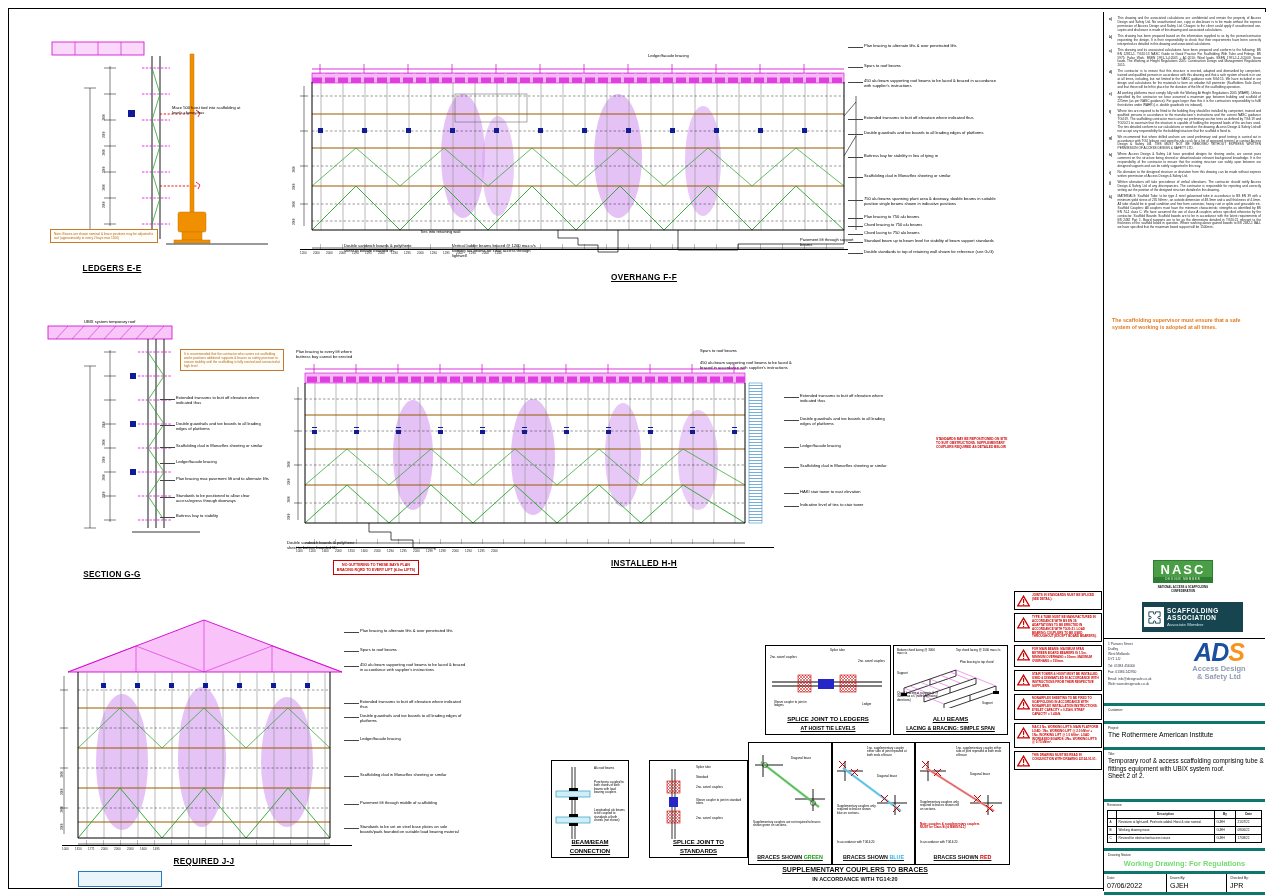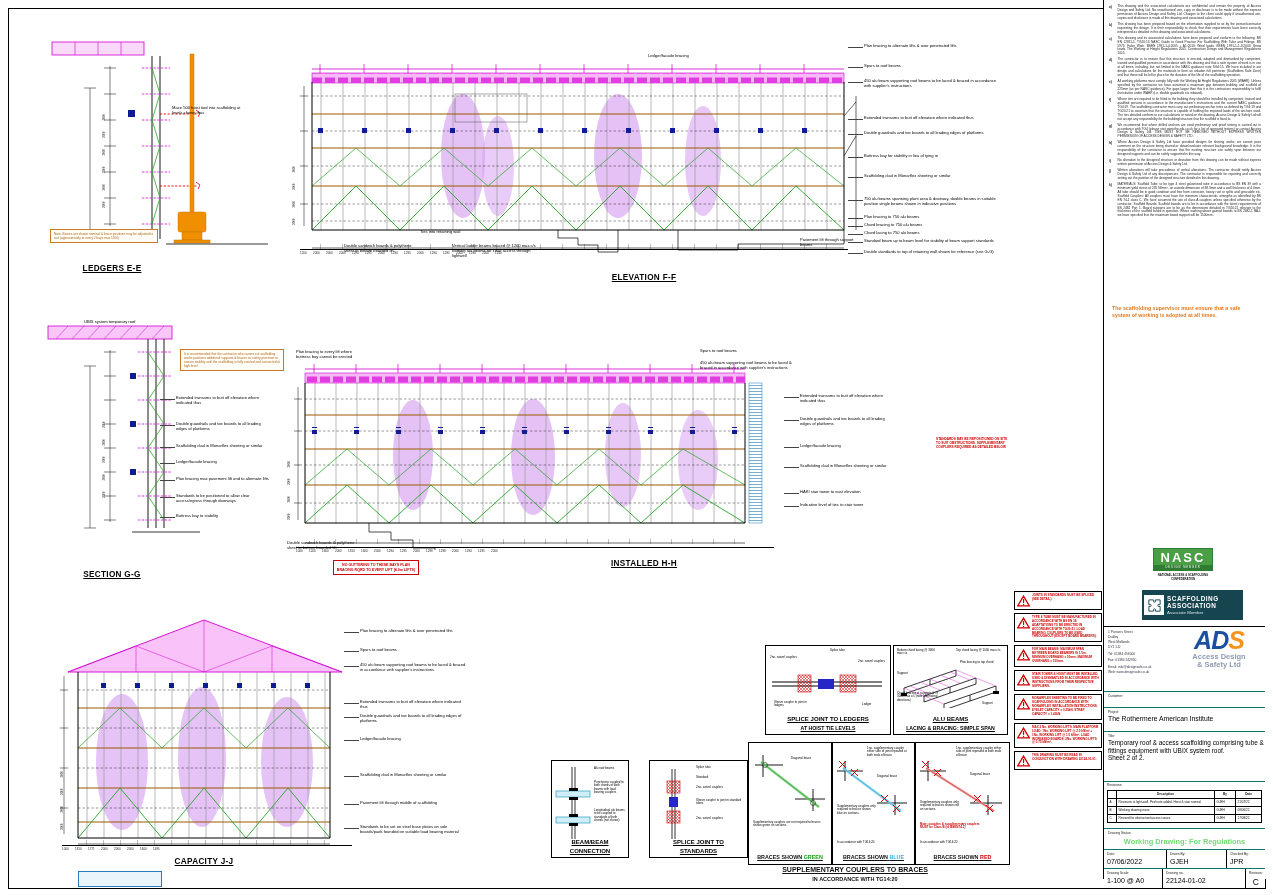--- a/index.html
+++ b/index.html
@@ -20,36 +20,36 @@
   .t1{font-size:6px}.t2{font-size:5.2px}
   .dco{position:absolute;font-size:3px;line-height:1.1;color:#000}
   .caption1{position:absolute;font-size:7px;font-weight:bold;text-decoration:underline;text-align:center}
   .caption2{position:absolute;font-size:5.5px;font-weight:bold;text-align:center}
   .btitle{position:absolute;left:0;right:0;bottom:4px;text-align:center;font-weight:bold;font-size:5.4px;text-decoration:underline}
   .bw.g{color:#18a018}.bw.b{color:#28b4e8}.bw.r{color:#d00000}
   .warns{position:absolute;left:1014px;top:591px;width:88px;display:flex;flex-direction:column;gap:3px}
   .warn{border:1px solid #000;display:flex;gap:2px;padding:2px;align-items:flex-start;background:#fff}
   .warn svg{flex:none;margin-top:1px}
   .wt{font-size:3px;line-height:1.3;color:#c00;font-weight:bold}
-  .rpanel{position:absolute;left:1103px;top:0;width:163px;height:879px;border-left:1.6px solid #000;background:#fff}
+  .rpanel{position:absolute;left:1103px;top:12px;width:163px;height:879px;border-left:1.6px solid #000;background:#fff}
   .notes{position:absolute;left:5px;top:5px;width:152px}
   .note{display:flex;gap:2.5px;margin-bottom:2.2px}
   .nid{flex:none;width:6px;font-size:3.2px;font-weight:bold}
   .ntx{font-size:3.2px;line-height:1.22;text-align:justify;color:#222}
   .sup{position:absolute;left:8px;top:305px;width:146px;color:#e07b20;font-weight:bold;font-size:5.3px;line-height:1.4}
   .nascbox{width:58px;margin:0 auto;background:#4a9e45;border:1px solid #2e7d32;padding:2px 0 0}
   .nasctxt{color:#fff;font-weight:bold;font-size:13px;text-align:center;letter-spacing:2px;line-height:1}
   .nascsub{margin-top:1px;background:#2e7d32;color:#fff;font-size:2.6px;text-align:center;letter-spacing:1px;padding:1px 0}
   .nasccap{margin-top:2px;font-size:2.8px;text-align:center;font-weight:bold;color:#111}
   .salogo{width:97px;height:26px;background:#17454f;display:flex;align-items:center;gap:3px;padding:2px}
   .sapuz{width:20px;height:20px;background:#fff;display:flex;align-items:center;justify-content:center;flex:none}
   .sa1{color:#fff;font-weight:bold;font-size:6.4px;letter-spacing:.5px;line-height:1.15}
   .sa2{color:#cfe3e8;font-size:4.4px;margin-top:1px}
   .tb{position:absolute;left:0;top:626px;width:161px;border-top:1.4px solid #000}
-  .tbrow{position:relative;border-bottom:1px solid #0f766e;background:#fff}
+  .tbrow{position:relative;border-bottom:3px solid #0f766e;background:#fff}
   .flab{font-size:3.3px;color:#222}
   .addr{position:absolute;left:4px;top:3px;font-size:3.3px;line-height:1.55;color:#334}
   .ads{position:absolute;right:4px;top:2px;width:84px;text-align:center}
   .adsletters{font-size:25px;font-weight:bold;font-style:italic;line-height:.95;letter-spacing:-1px}
   .adsA,.adsD{color:#1b4fa0}.adsS{color:#f7941d}
   .adsname{font-size:7.5px;color:#8f9bb3;font-weight:bold;line-height:1.15}
   .proj{position:absolute;left:4px;top:7px;font-size:6.8px;color:#000}
   .ttl{position:absolute;left:4px;top:7px;font-size:6.4px;line-height:1.2;white-space:pre-line;color:#000}
   .rev{position:absolute;left:3px;right:3px;top:8px;display:grid;grid-template-columns:9px 1fr 21px 26px;font-size:3.1px;border-top:.5px solid #000;border-right:.5px solid #000}
   .rev div{border-left:.5px solid #000;border-bottom:.5px solid #000;padding:1px 1.5px;min-height:5px;overflow:hidden}
@@ -164,21 +164,21 @@
   <div class="co ld" style="left:864px;top:215px;width:138px">Plan bracing to 750 alu beams</div>
   <div class="co ld" style="left:864px;top:223px;width:138px">Chord bracing to 750 alu beams</div>
   <div class="co ld" style="left:864px;top:231px;width:138px">Chord lacing to 750 alu beams</div>
   <div class="co ld" style="left:864px;top:239px;width:138px">Standard beam up to beam level for stability of beam support standards</div>
   <div class="co ld" style="left:864px;top:250px;width:138px">Double standards to top of retaining wall shown for reference (see G-G)</div>
   <div class="co" style="left:420px;top:230px;width:55px">Ties into retaining wall</div>
   <div class="co" style="left:344px;top:244px;width:70px">Double sandwich boards &amp; polythene sheet to bottom boarded lift</div>
   <div class="co" style="left:452px;top:244px;width:92px">Vertical ladder beams braced @ 1200 max c/s forming alu beams for clear access through lightwell</div>
   <div class="co" style="left:800px;top:238px;width:58px">Pavement lift through support beams</div>
   <div class="dims" style="left:300px;top:249px;width:548px">1200 2000 2000 2000 1294 1295 2000 1294 1295 2000 1294 1295 2000 1294 2000 1200</div>
-  <div class="lbl" style="left:596px;top:273px;width:96px">ELEVATION F-F</div>
+  <div class="lbl" style="left:596px;top:273px;width:96px">OVERHANG F-F</div>
 
   <svg class="abs" style="left:36px;top:316px" width="240" height="240" viewBox="0 0 240 240">
     <rect x="12" y="10" width="124" height="13" fill="#f9c6f9" stroke="#d000d0" stroke-width="0.8"></rect>
     <path d="M20 23L32 10M36 23L48 10M52 23L64 10M68 23L80 10M84 23L96 10M100 23L112 10M116 23L128 10" stroke="#d000d0" stroke-width="0.5"></path>
     <path d="M112 23V212M120 23V212M128 23V212" stroke="#000" stroke-width="0.9" fill="none"></path>
     <g stroke="#e020e0" stroke-width="0.9" stroke-dasharray="2.4,1.4">
       <path d="M102 36H136M102 60H136M102 84H136M102 108H136M102 132H136M102 156H136M102 180H136M102 204H136"></path>
     </g>
     <polyline points="112,36 128,60 112,84 128,108 112,132 128,156 112,180 128,204" fill="none" stroke="#27a527" stroke-width="0.8"></polyline>
     <g fill="#101c96">
@@ -302,21 +302,21 @@
   <div class="co ld" style="left:360px;top:629px;width:108px">Plan bracing to alternate lifts &amp; over penetrated lifts</div>
   <div class="co ld" style="left:360px;top:648px;width:108px">Spurs to roof beams</div>
   <div class="co ld" style="left:360px;top:663px;width:108px">450 alu beam supporting roof beams to be laced &amp; braced in accordance with supplier's instructions</div>
   <div class="co ld" style="left:360px;top:700px;width:108px">Extended transoms to butt off elevation where indicated thus</div>
   <div class="co ld" style="left:360px;top:714px;width:108px">Double guardrails and toe boards to all leading edges of platforms</div>
   <div class="co ld" style="left:360px;top:737px;width:108px">Ledger/facade bracing</div>
   <div class="co ld" style="left:360px;top:773px;width:108px">Scaffolding clad in Monarflex sheeting or similar</div>
   <div class="co ld" style="left:360px;top:801px;width:108px">Pavement lift through middle of scaffolding</div>
   <div class="co ld" style="left:360px;top:825px;width:108px">Standards to be set on steel base plates on sole boards/pads founded on suitable load bearing material</div>
   <div class="dims" style="left:62px;top:845px;width:290px">1000 1810 1771 2000 2000 2000 1600 1495</div>
-  <div class="lbl" style="left:158px;top:857px;width:92px">CAPACITY J-J</div>
+  <div class="lbl" style="left:158px;top:857px;width:92px">REQUIRED J-J</div>
   <div class="legendbox" style="left:78px;top:871px;width:82px;height:14px"></div>
 
   <div class="dbox" style="left:765px;top:645px;width:124px;height:88px">
     <svg class="abs" style="left:2px;top:22px" width="118" height="30" viewBox="0 0 118 30">
       <line x1="4" y1="14" x2="114" y2="14" stroke="#000" stroke-width="1"></line>
       <line x1="4" y1="18" x2="114" y2="18" stroke="#000" stroke-width="1"></line>
       <rect x="30" y="7" width="13" height="17" fill="url(#xr)" stroke="#c00" stroke-width="0.6"></rect>
       <rect x="72" y="7" width="16" height="17" fill="url(#xr)" stroke="#c00" stroke-width="0.6"></rect>
       <rect x="50" y="11" width="16" height="10" fill="#2525c8"></rect>
     </svg>

